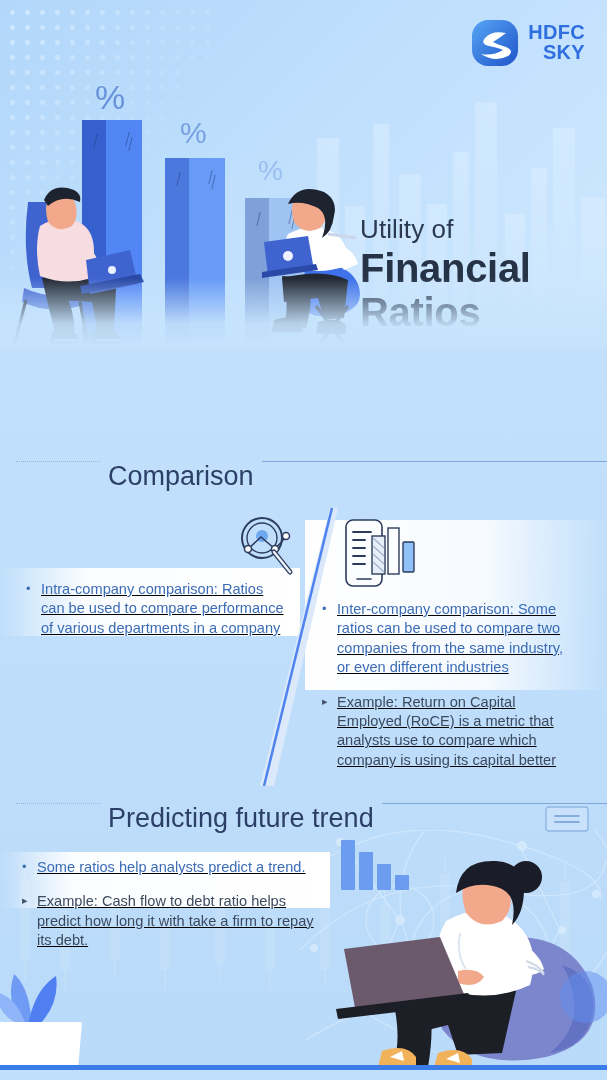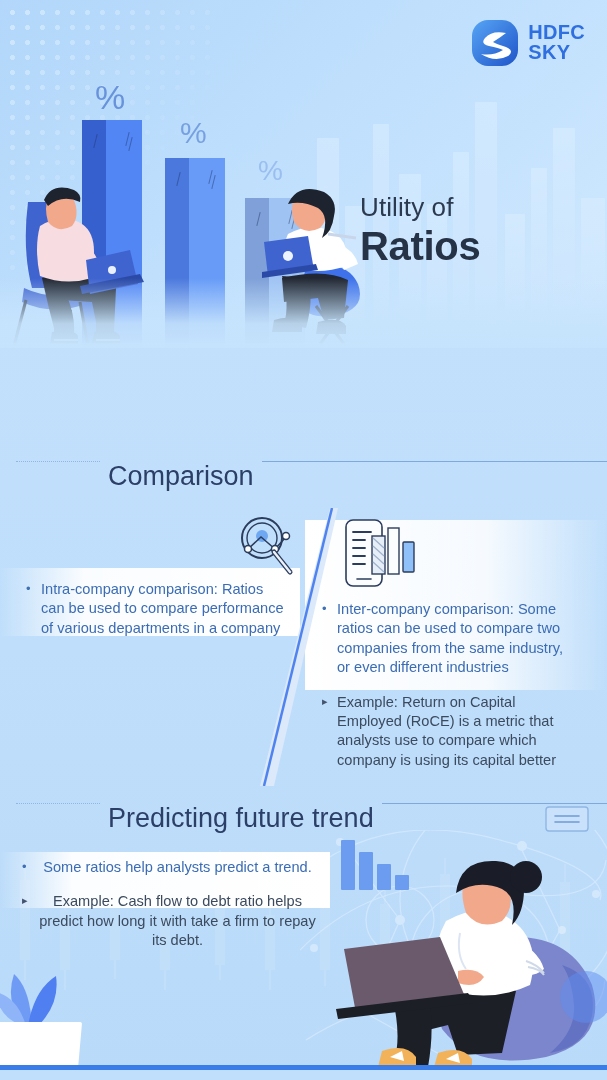--- a/index.html
+++ b/index.html
@@ -44,26 +44,26 @@
     background: linear-gradient(180deg, #dcefff 0%, #cde6fe 100%);
     border-radius: 1px;
   }
 
   .hero-fade {
     position: absolute; left: 0; bottom: 0; width: 607px; height: 70px;
     background: linear-gradient(180deg, rgba(196,227,253,0) 0%, rgba(199,228,253,.9) 65%, #c6e3fd 100%);
   }
 
   
-  .logo { position: absolute; right: 22px; top: 19px; display: flex; align-items: center; gap: 9px; }
+  .logo { position: absolute; right: 22px; top: 19px; display: flex; align-items: center; gap: 9px; text-align: right; }
   .logo-mark { width: 48px; height: 48px; }
   .logo-text { line-height: .98; font-weight: 700; font-size: 20px; letter-spacing: .3px; color: #2f6fe0; }
 
   
-  .title-block { position: absolute; left: 360px; top: 192px; width: 240px; }
+  .title-block { position: absolute; left: 360px; top: 214px; width: 240px; }
   .title-small { font-size: 26px; color: #2c3a50; font-weight: 400; letter-spacing: .1px; line-height: 1.18; }
   .title-big { font-size: 40px; color: #263246; font-weight: 700; line-height: 1.06; letter-spacing: -.3px; margin-top: 2px; }
 
   
   .illus { position: absolute; left: 0; top: 60px; width: 370px; height: 288px; }
   .pct { position: absolute; font-size: 34px; font-weight: 400; color: #5b87d6; opacity: .85; }
   .pct.p2 { font-size: 30px; opacity: .7; }
   .pct.p3 { font-size: 28px; opacity: .55; color: #7ba4e4; }
 
   .bar { position: absolute; bottom: 0; }
@@ -93,21 +93,21 @@
   .cmp-right-panel {
     position: absolute; left: 305px; top: 520px; width: 302px; height: 170px;
     background: linear-gradient(90deg, #ffffff 0%, rgba(255,255,255,.85) 60%, rgba(255,255,255,0) 100%);
   }
 
   .divider {
     position: absolute; left: 258px; top: 508px; width: 80px; height: 278px;
   }
 
   .col { position: absolute; }
-  .col ul { list-style: none; }
+  .col ul { list-style: none; text-decoration: underline; }
   .col li { position: relative; padding-left: 15px; margin-bottom: 15px; font-size: 14.6px; line-height: 1.33; }
   .col li::before {
     position: absolute; left: 0; top: 0; font-size: 13px;
   }
   li.b-dot::before { content: "•"; color: #3f6fb5; }
   li.b-tri::before { content: "\25B8"; color: #44546e; font-size: 11px; top: 1px; }
   li.b-dot { color: #3b6cb4; }
   li.b-tri { color: #3c4a5e; }
 
   
@@ -263,20 +263,21 @@
         <path d="M35 14 q-14 -3 -21 5 q-5 6 4 8 q10 2 14 4 q-10 6 -22 4 q14 9 27 2 q7 -5 -2 -9 q-10 -3 -13 -5 q8 -5 13 -9 z" fill="#ffffff"></path>
       </svg>
       <div class="logo-text">
         <div>HDFC</div>
         <div>SKY</div>
       </div>
     </div>
 
     <div class="title-block">
       <div class="title-small">Utility of</div>
+      <div class="title-big">Financial</div>
       <div class="title-big">Ratios</div>
     </div>
 
     <div class="hero-fade"></div>
   </div>
 
 
   <div class="sec-head" style="top:461px;">
     <span class="dotline"></span>
     <h2>Comparison</h2>
@@ -422,21 +423,21 @@
 
     <path d="M126 48 q4 -34 40 -32 q28 2 28 28 q0 24 -12 36 q6 -28 -10 -36 q-24 -10 -46 4 z" fill="#1a1d27"></path>
     <circle cx="196" cy="32" r="16" fill="#1a1d27"></circle>
 
     <path d="M14 104 l96 -12 26 62 -110 14 z" fill="#6b5a6b"></path>
     <path d="M6 164 l132 -16 6 10 -136 16 z" fill="#1d1f27"></path>
   </svg>
 
   <div class="pred-panel-white"></div>
 
-  <div class="col" style="left:22px; top:858px; width:296px;text-align:center;">
+  <div class="col" style="left:22px; top:858px; width:296px;">
     <ul>
       <li class="b-dot">Some ratios help analysts predict a trend.</li>
       <li class="b-tri">Example: Cash flow to debt ratio helps predict how long it with take a firm to repay its debt.</li>
     </ul>
   </div>
 
   <svg class="leaf" viewBox="0 0 92 78">
     <path d="M34 76 q-22 -22 -12 -52 q16 14 18 52 z" fill="#6f9bf5"></path>
     <path d="M36 76 q6 -36 28 -50 q4 28 -18 50 z" fill="#4f7ff0"></path>
     <path d="M32 76 q-26 -8 -28 -34 q22 6 30 34 z" fill="#8fb4f8"></path>

